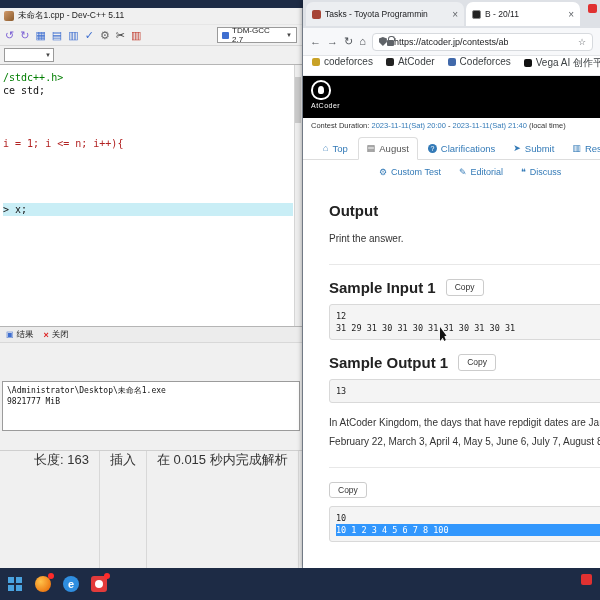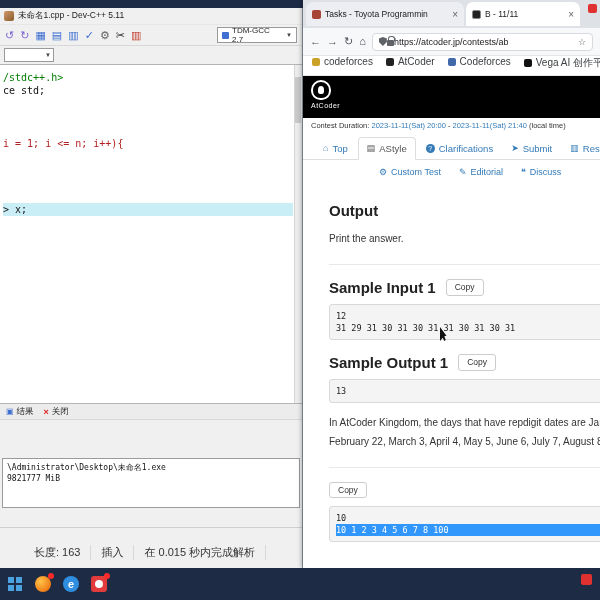--- a/index.html
+++ b/index.html
@@ -14,34 +14,34 @@
 .ide-menu span{padding:1px 6px}
 .ide-toolbar{height:22px;display:flex;align-items:center;gap:6px;padding:0 5px;border-top:1px solid #e6e6e6;border-bottom:1px solid #d8d8d8}
 .tb-icon{font-size:11px;line-height:1}
 .ic-purple{color:#7a5fd4}.ic-blue{color:#3f6fd0}.ic-gray{color:#666}.ic-dark{color:#333}.ic-chart{color:#c0392b}
 .combo{margin-left:auto;display:flex;align-items:center;gap:3px;background:#fff;border:1px solid #9a9a9a;font-size:8px;height:16px;padding:0 4px;width:80px;color:#222}
 .combo .arrow{margin-left:auto;font-size:6px;color:#444}
 .combo .cicon{width:7px;height:7px;background:#3f6fd0;border-radius:1px;flex:none}
 .ide-toolbar2{height:18px;display:flex;align-items:center;padding:1px 4px}
 .combo2{width:50px;height:14px;background:#fff;border:1px solid #9a9a9a;display:flex;align-items:center;justify-content:flex-end;padding:0 2px}
 .combo2 .arrow{font-size:6px;color:#444}
-.ide-editor{position:relative;height:340px;background:#fff;border-top:1px solid #b5b5b5;border-bottom:1px solid #b5b5b5;font-family:"DejaVu Sans Mono",monospace;font-size:10px;line-height:13.2px;padding:6px 0 0 3px;overflow:hidden}
+.ide-editor{position:relative;height:263px;background:#fff;border-top:1px solid #b5b5b5;border-bottom:1px solid #b5b5b5;font-family:"DejaVu Sans Mono",monospace;font-size:10px;line-height:13.2px;padding:6px 0 0 3px;overflow:hidden}
 .ed-line{height:13.2px;white-space:pre;color:#111}
 .c-green{color:var(--code-green,#007d00)}
 .c-red{color:var(--code-red,#b22222)}
 .cur{background:var(--editor-highlight,#c9eef6);width:290px}
 .ed-scroll{position:absolute;right:0;top:0;width:8px;height:100%;background:#ededed;border-left:1px solid #d5d5d5}
 .ed-thumb{position:absolute;right:1px;top:12px;width:6px;height:46px;background:#c9c9c9}
 .ide-paneltabs{height:16px;display:flex;align-items:center;gap:10px;font-size:8.5px;color:#222;padding:0 6px;border-bottom:1px solid #d8d8d8;background:#ececec}
 .ptab{display:flex;align-items:center;gap:3px}
 .ptab .pic{font-size:8px;color:#3f6fd0}
 .red-x{color:#d22;font-weight:bold;font-size:9px}
 .panel-body{height:107px;padding:38px 2px 0 2px;background:#f0f0f0}
 .ide-console{height:50px;background:#fff;border:1px solid #9b9b9b;font-family:"DejaVu Sans Mono",monospace;font-size:8px;line-height:11px;padding:3px 4px;color:#111;overflow:hidden}
-.ide-status{flex:1;display:flex;align-items:center;font-size:11px;color:#333;background:#f0f0f0;border-top:1px solid #cfcfcf;padding-left:24px}
+.ide-status{flex:1;display:flex;font-size:13px;color:#333;background:#f0f0f0;border-top:1px solid #cfcfcf;padding-left:24px}
 .ide-status span{padding:0 10px;border-right:1px solid #d8d8d8;white-space:nowrap}
 
 
 .browser{position:absolute;left:303px;top:0;width:297px;height:568px;background:#fff;overflow:hidden;box-shadow:-2px 0 4px rgba(0,0,0,.25)}
 .tabstrip{height:28px;background:var(--tabstrip-bg,#dee1e6);display:flex;align-items:flex-start;padding:2px 14px 0 3px;gap:2px;position:relative}
 .tab{display:flex;align-items:center;gap:4px;height:24px;border-radius:7px 7px 0 0;padding:0 6px;font-size:8.5px;color:#202124;overflow:hidden}
 .tab1{width:158px;background:#eceef1}
 .tab2{width:114px;background:#fff}
 .tab .ttl{flex:1;white-space:nowrap;overflow:hidden}
 .tab .close{color:#5f6368;font-size:10px;flex:none}
@@ -177,21 +177,21 @@
   <div class="browser">
 
     <div class="tabstrip">
       <div class="tab tab1">
         <span class="favicon fav-red"></span>
         <span class="ttl">Tasks - Toyota Programmin</span>
         <span class="close">×</span>
       </div>
       <div class="tab tab2">
         <span class="favicon fav-atcoder"></span>
-        <span class="ttl">B - 11/11</span>
+        <span class="ttl">B - 20/11</span>
         <span class="close">×</span>
       </div>
       <span class="ext-badge"></span>
     </div>
 
     <div class="addrbar">
       <span class="nav-ic">←</span>
       <span class="nav-ic">→</span>
       <span class="nav-ic">↻</span>
       <span class="nav-ic">⌂</span>
@@ -239,21 +239,21 @@
         <span>(local time)</span>
       </div>
 
       <div class="nav-tabs">
         <span class="ntab">
           <span class="ic">⌂</span>
           <span>Top</span>
         </span>
         <span class="ntab ntab-active">
           <span class="ic">▤</span>
-          <span>AStyle</span>
+          <span>August</span>
         </span>
         <span class="ntab">
           <span class="qcirc">?</span>
           <span>Clarifications</span>
         </span>
         <span class="ntab">
           <span class="ic">➤</span>
           <span>Submit</span>
         </span>
         <span class="ntab">

